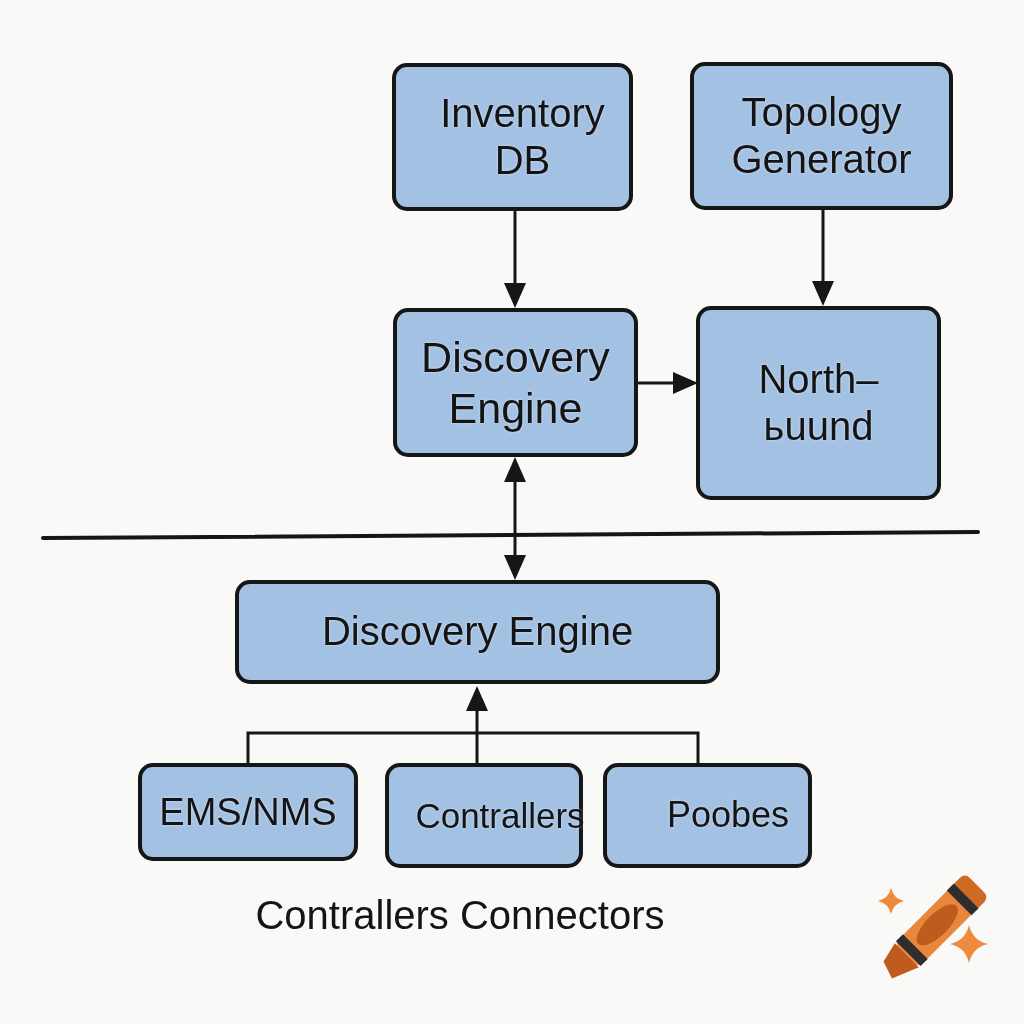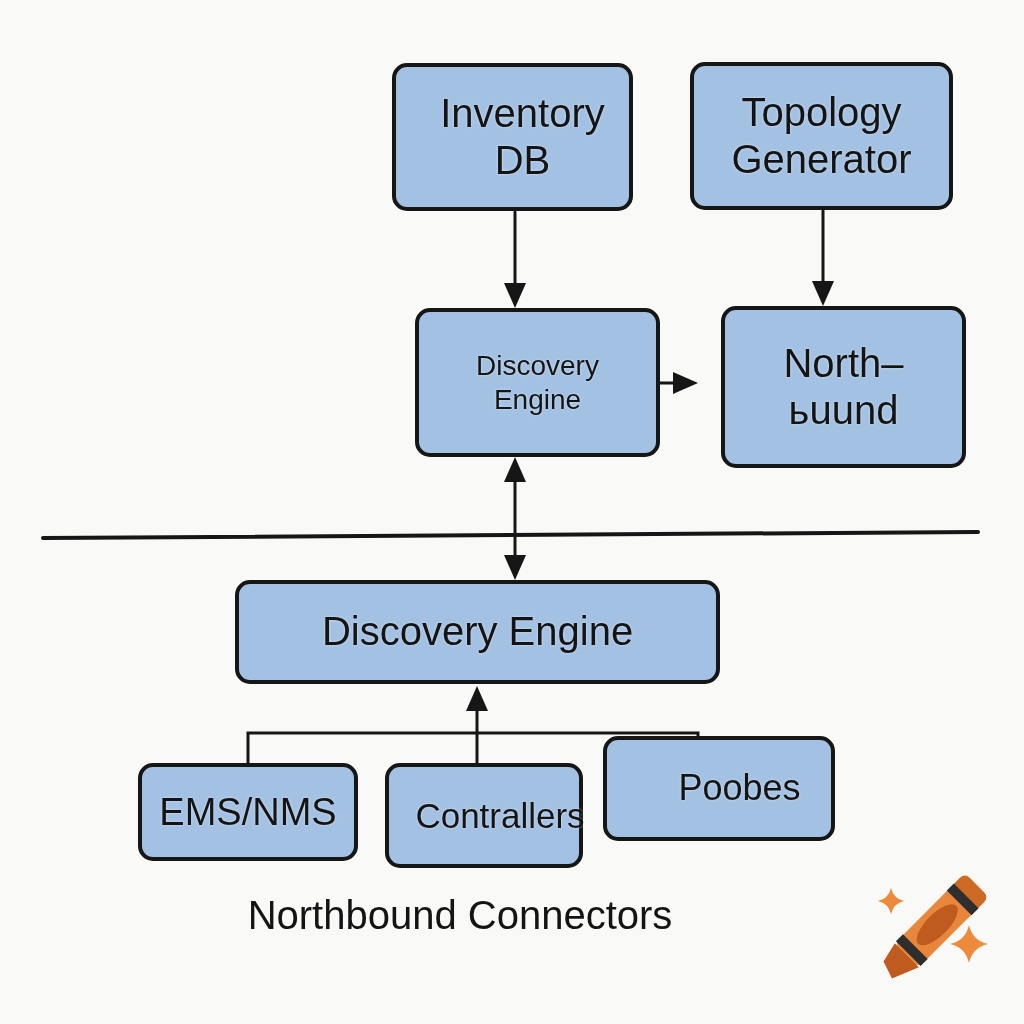--- a/index.html
+++ b/index.html
@@ -23,26 +23,26 @@
     text-align:center;
     z-index:2;
   }
   .node-label{
     white-space:pre-line; line-height:1.18;
     text-shadow:0 0 3px rgba(255,255,255,.55);
   }
   
   #inventory-db        {left:392px; top:63px;  width:241px; height:148px; font-size:40px;padding-left:20px;}
   #topology-generator  {left:690px; top:62px;  width:263px; height:148px; font-size:40px;align-items:center;}
-  #discovery-engine-upper{left:415px; top:308px; width:245px; height:149px; font-size:28px;}
-  #northbound-module   {left:721px; top:306px; width:245px; height:162px; font-size:40px;}
+  #discovery-engine-upper{left:393px; top:308px; width:245px; height:149px; font-size:43px;}
+  #northbound-module   {left:696px; top:306px; width:245px; height:194px; font-size:40px;}
   #discovery-engine-lower{left:235px; top:580px; width:485px; height:104px; font-size:40px;}
   #ems-nms             {left:138px; top:763px; width:220px; height:98px; font-size:38px;}
   #controllers         {left:385px; top:763px; width:198px; height:105px; font-size:35px;padding-left:32px;}
-  #probes              {left:603px; top:736px; width:232px; height:105px; font-size:36px;padding-left:41px;}
+  #probes              {left:603px; top:763px; width:209px; height:105px; font-size:36px;padding-left:41px;}
 
   .free-label{position:absolute; z-index:2; text-shadow:0 0 3px rgba(255,255,255,.55);}
   #northbound-label{left:725px; top:486px; width:212px; font-size:35px; text-align:center;}
   #southbound-label{left:180px; top:893px; width:560px; font-size:40px; text-align:center;}
 
   #connector-layer{position:absolute; left:0; top:0; z-index:1;}
   #connector-layer line, #connector-layer polyline{
     stroke:var(--line-color); stroke-width:3; fill:none; stroke-linecap:round;
   }
   #connector-layer .thick{stroke-width:4;}
@@ -118,21 +118,21 @@
   </div>
 
   <div class="node" id="controllers">
     <span class="node-label">Contrallers</span>
   </div>
 
   <div class="node" id="probes">
     <span class="node-label">Poobes</span>
   </div>
 
-  <div class="free-label" id="southbound-label">Northbound Connectors</div>
+  <div class="free-label" id="southbound-label">Contrallers Connectors</div>
 
   <svg id="crayon-logo" width="164" height="164" viewBox="0 0 164 164" aria-hidden="true">
     <g transform="translate(80,76) rotate(45)">
       <rect x="-17" y="-62" width="34" height="100" rx="7" fill="var(--logo-orange)"></rect>
       <path d="M -17 -55 Q -17 -62 -10 -62 L 10 -62 Q 17 -62 17 -55 L 17 -47 L -17 -47 Z" fill="#cd6a24"></path>
       <rect x="-17.5" y="-47" width="35" height="10" fill="var(--logo-stripe)"></rect>
       <ellipse cx="0" cy="-6" rx="11" ry="27" fill="var(--logo-dark-orange)"></ellipse>
       <rect x="-17.5" y="25" width="35" height="10" fill="var(--logo-stripe)"></rect>
       <polygon points="-17,37 17,37 6,64 -12,58" fill="var(--logo-dark-orange)"></polygon>
     </g>

